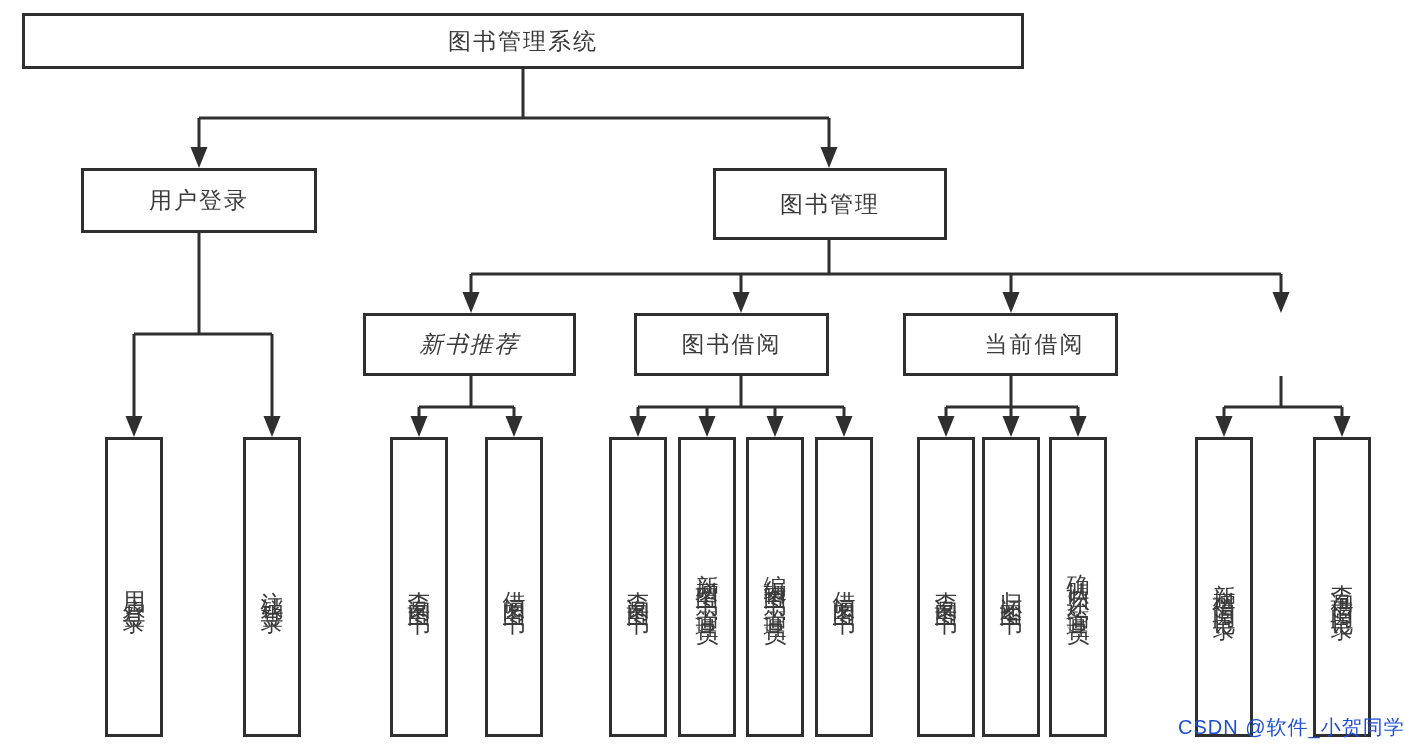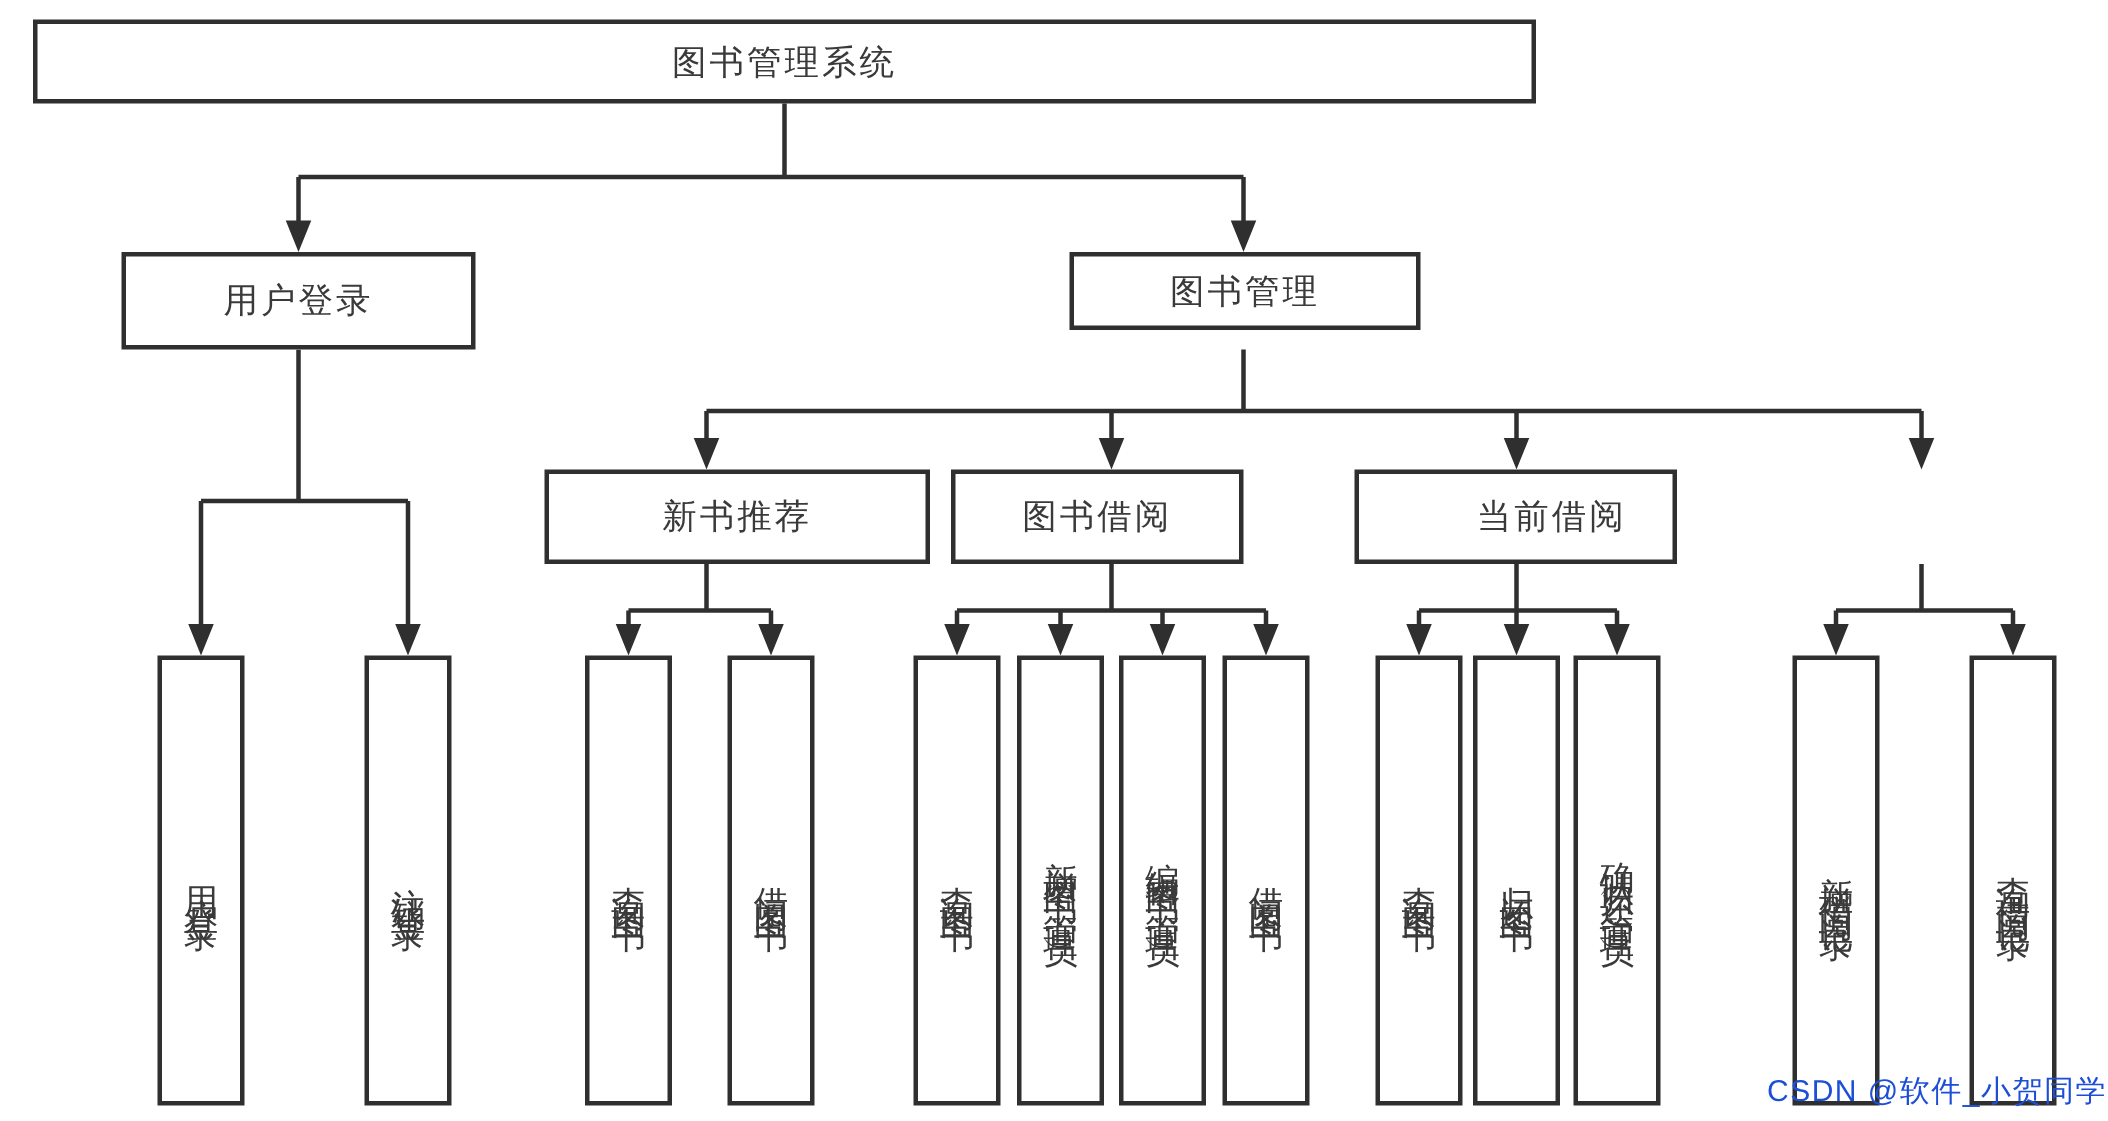--- a/index.html
+++ b/index.html
@@ -45,23 +45,23 @@
   .vnode .vlabel {
     writing-mode: vertical-rl;
     font-size: 23px;
     letter-spacing: 7px;
     line-height: 1;
     white-space: nowrap;
   }
   
   .root-node  { left: 22px;  top: 13px;  width: 1002px; height: 56px; }
   .l2-a { left: 81px;  top: 168px; width: 236px; height: 65px; }
-  .l2-b { left: 713px; top: 168px; width: 234px; height: 52px; }
+  .l2-b { left: 713px; top: 168px; width: 234px; height: 72px; }
   .l3   { top: 313px; height: 63px; }
-  .l3-a { left: 363px;  width: 257px; }
+  .l3-a { left: 363px;  width: 213px; font-style: italic; }
   .l3-b { left: 634px;  width: 195px; }
   .l3-c { left: 903px;  width: 215px; padding-left: 48px; }
   .l3-d { left: 1174px; width: 214px; }
   .v1  { left: 105px; }
   .v2  { left: 243px; }
   .v3  { left: 390px; }
   .v4  { left: 485px; }
   .v5  { left: 609px; }
   .v6  { left: 678px; }
   .v7  { left: 746px; }

